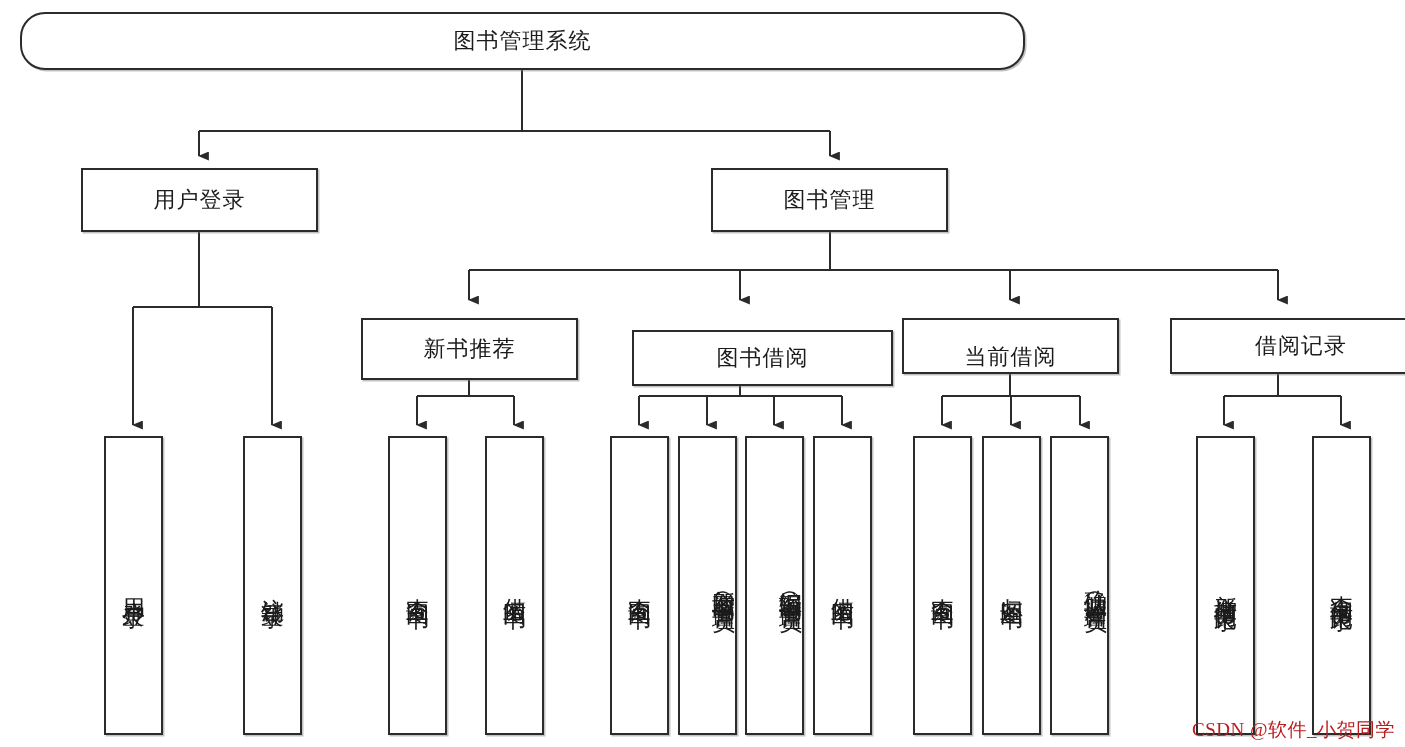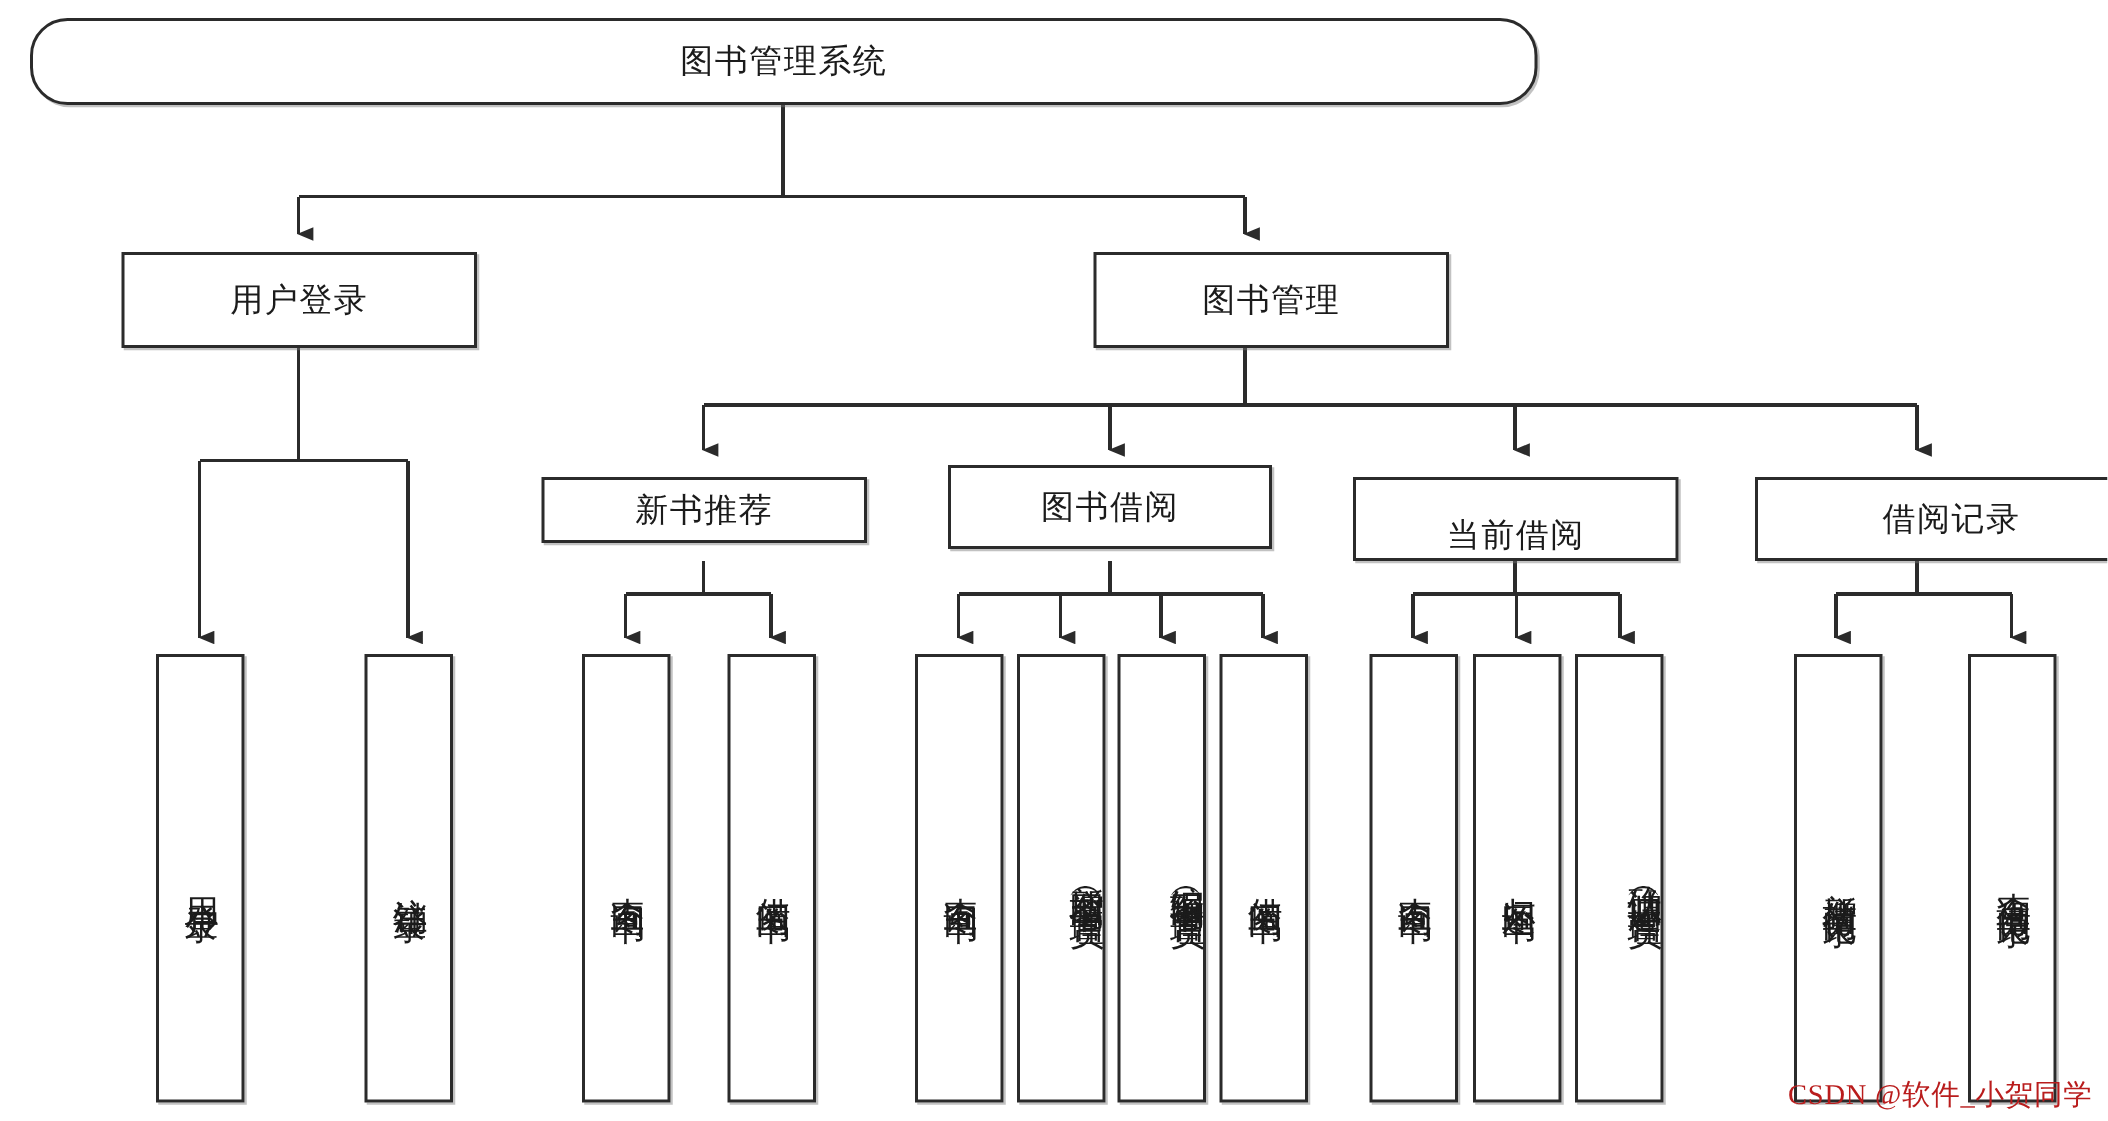--- a/index.html
+++ b/index.html
@@ -123,29 +123,29 @@
   </svg>
 
   <div class="node h" style="left:20px; top:12px; width:1005px; height:58px;border-radius:25px;">
     <span>图书管理系统</span>
   </div>
 
   <div class="node h" style="left:81px; top:168px; width:237px; height:64px;">
     <span>用户登录</span>
   </div>
 
-  <div class="node h" style="left:711px; top:168px; width:237px; height:64px;margin-left:18px;">
+  <div class="node h" style="left:711px; top:168px; width:237px; height:64px;">
     <span>图书管理</span>
   </div>
 
-  <div class="node h" style="left:361px; top:318px; width:217px; height:44px;">
+  <div class="node h" style="left:361px; top:318px; width:217px; height:62px;">
     <span>新书推荐</span>
   </div>
 
-  <div class="node h" style="left:632px; top:310px; width:216px; height:56px;">
+  <div class="node h" style="left:632px; top:330px; width:261px; height:56px;">
     <span>图书借阅</span>
   </div>
 
   <div class="node h" style="left:902px; top:318px; width:217px; height:56px;align-items:flex-end;">
     <span>当前借阅</span>
   </div>
 
   <div class="node h" style="left:1170px; top:318px; width:262px; height:56px;">
     <span>借阅记录</span>
   </div>

